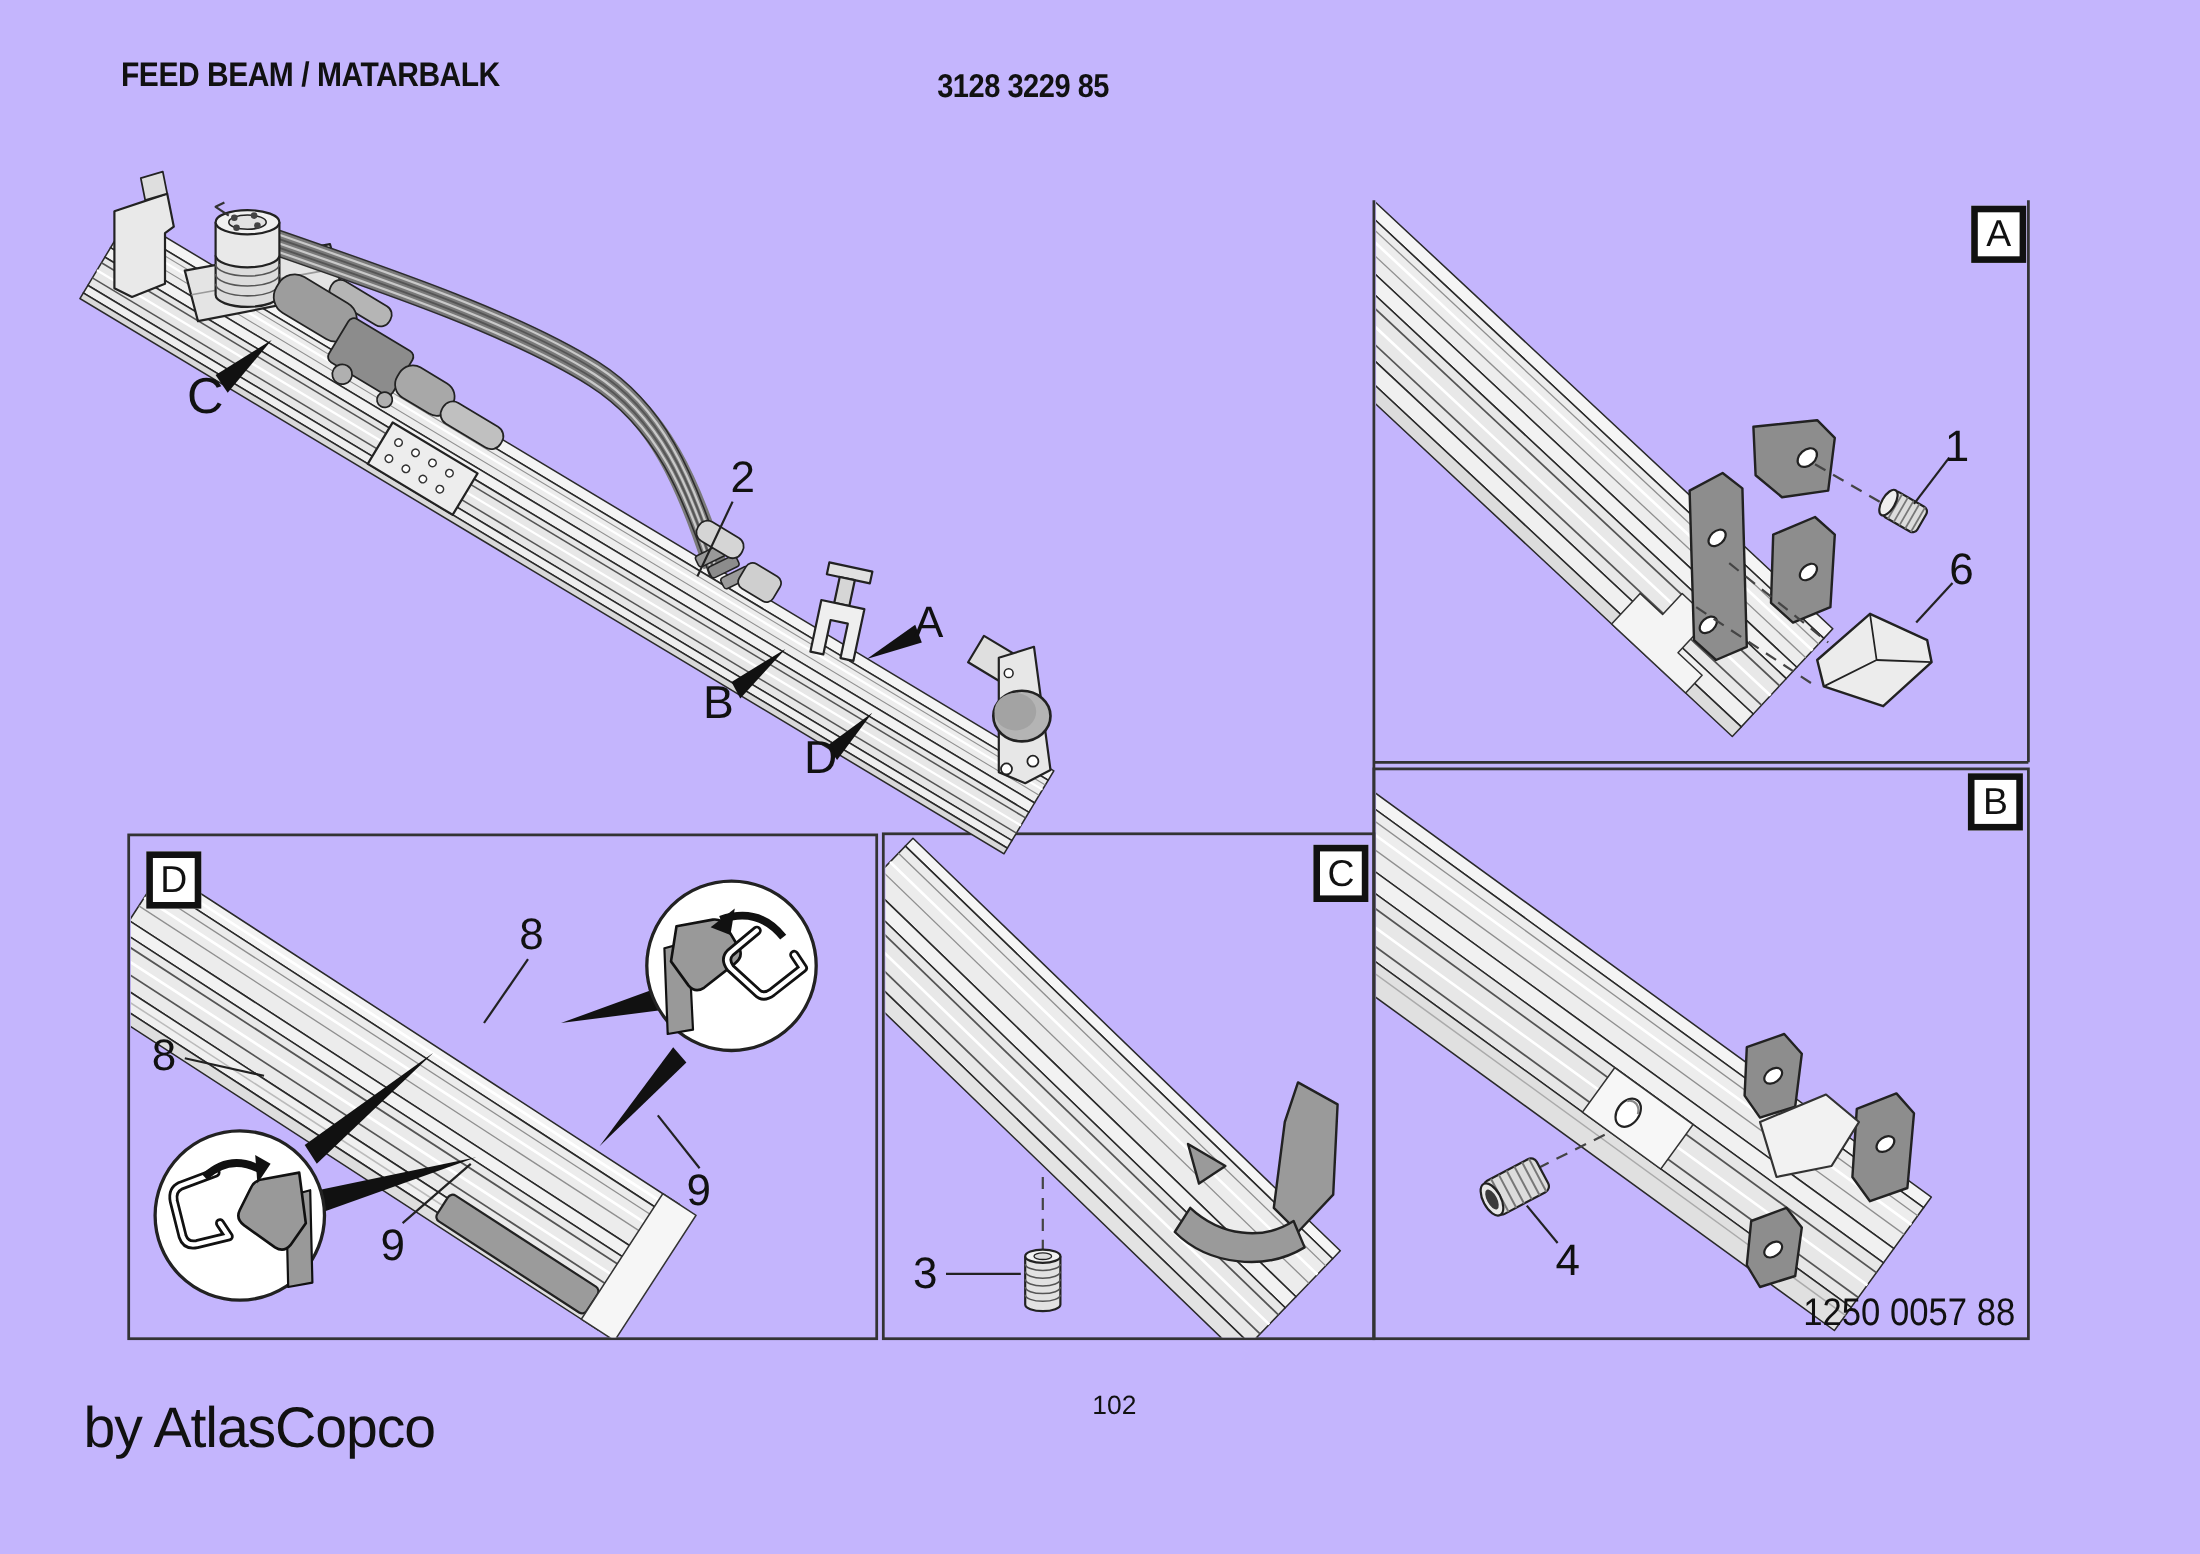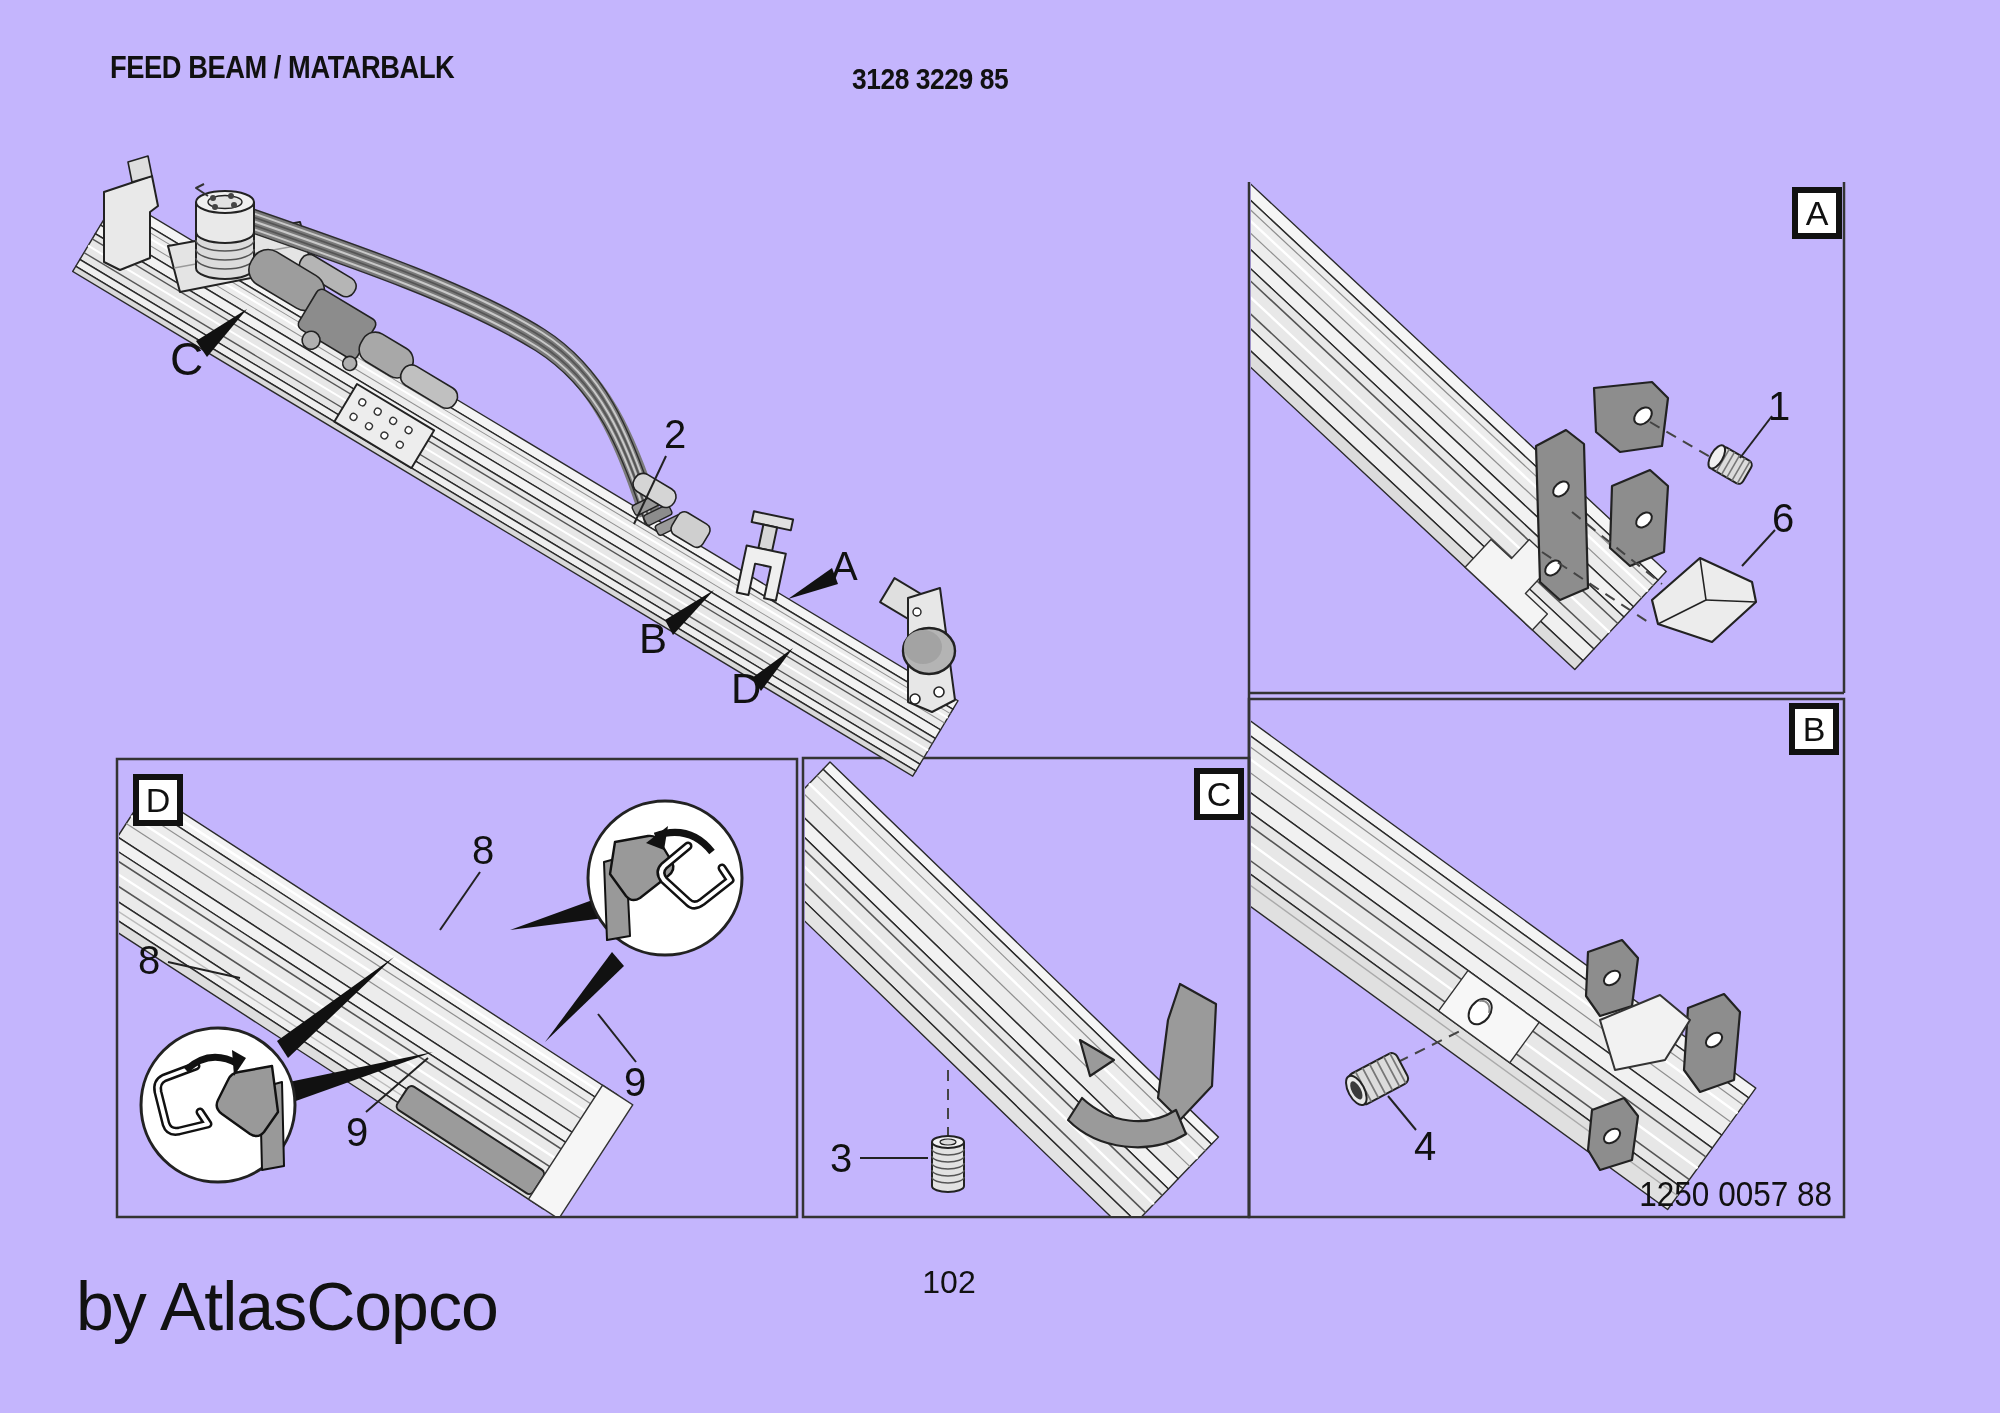--- a/index.html
+++ b/index.html
@@ -15,22 +15,22 @@
            transform:scaleX(0.88);transform-origin:0 0;}
   .view-box{
     position:absolute;width:38px;height:40px;border:6px solid #111;background:#fff;
     display:flex;align-items:center;justify-content:center;
     font-size:34px;font-weight:500;line-height:1;
   }
   .callout{position:absolute;font-size:42px;font-weight:500;line-height:1;}
   .part-label{position:absolute;font-size:40px;font-weight:400;line-height:1;}
   .drawing-number{left:1562px;top:1176px;width:270px;text-align:right;font-size:35px;
                   transform:scaleX(0.9);transform-origin:100% 0;}
-  .page-number{left:909px;top:1266px;width:80px;text-align:center;font-size:32px;}
-  .byline{left:76px;top:1272px;font-size:68px;letter-spacing:-1px;}
+  .page-number{left:973px;top:1266px;width:80px;text-align:center;font-size:24px;}
+  .byline{left:76px;top:1272px;font-size:52px;letter-spacing:-1px;}
 </style>
 </head>
 <body>
 
 <div class="page">
 
 <svg width="2000" height="1413" viewBox="0 0 2000 1413">
   <defs>
     <clipPath id="clipA">
           <rect x="1251" y="180" width="591" height="512"></rect>

